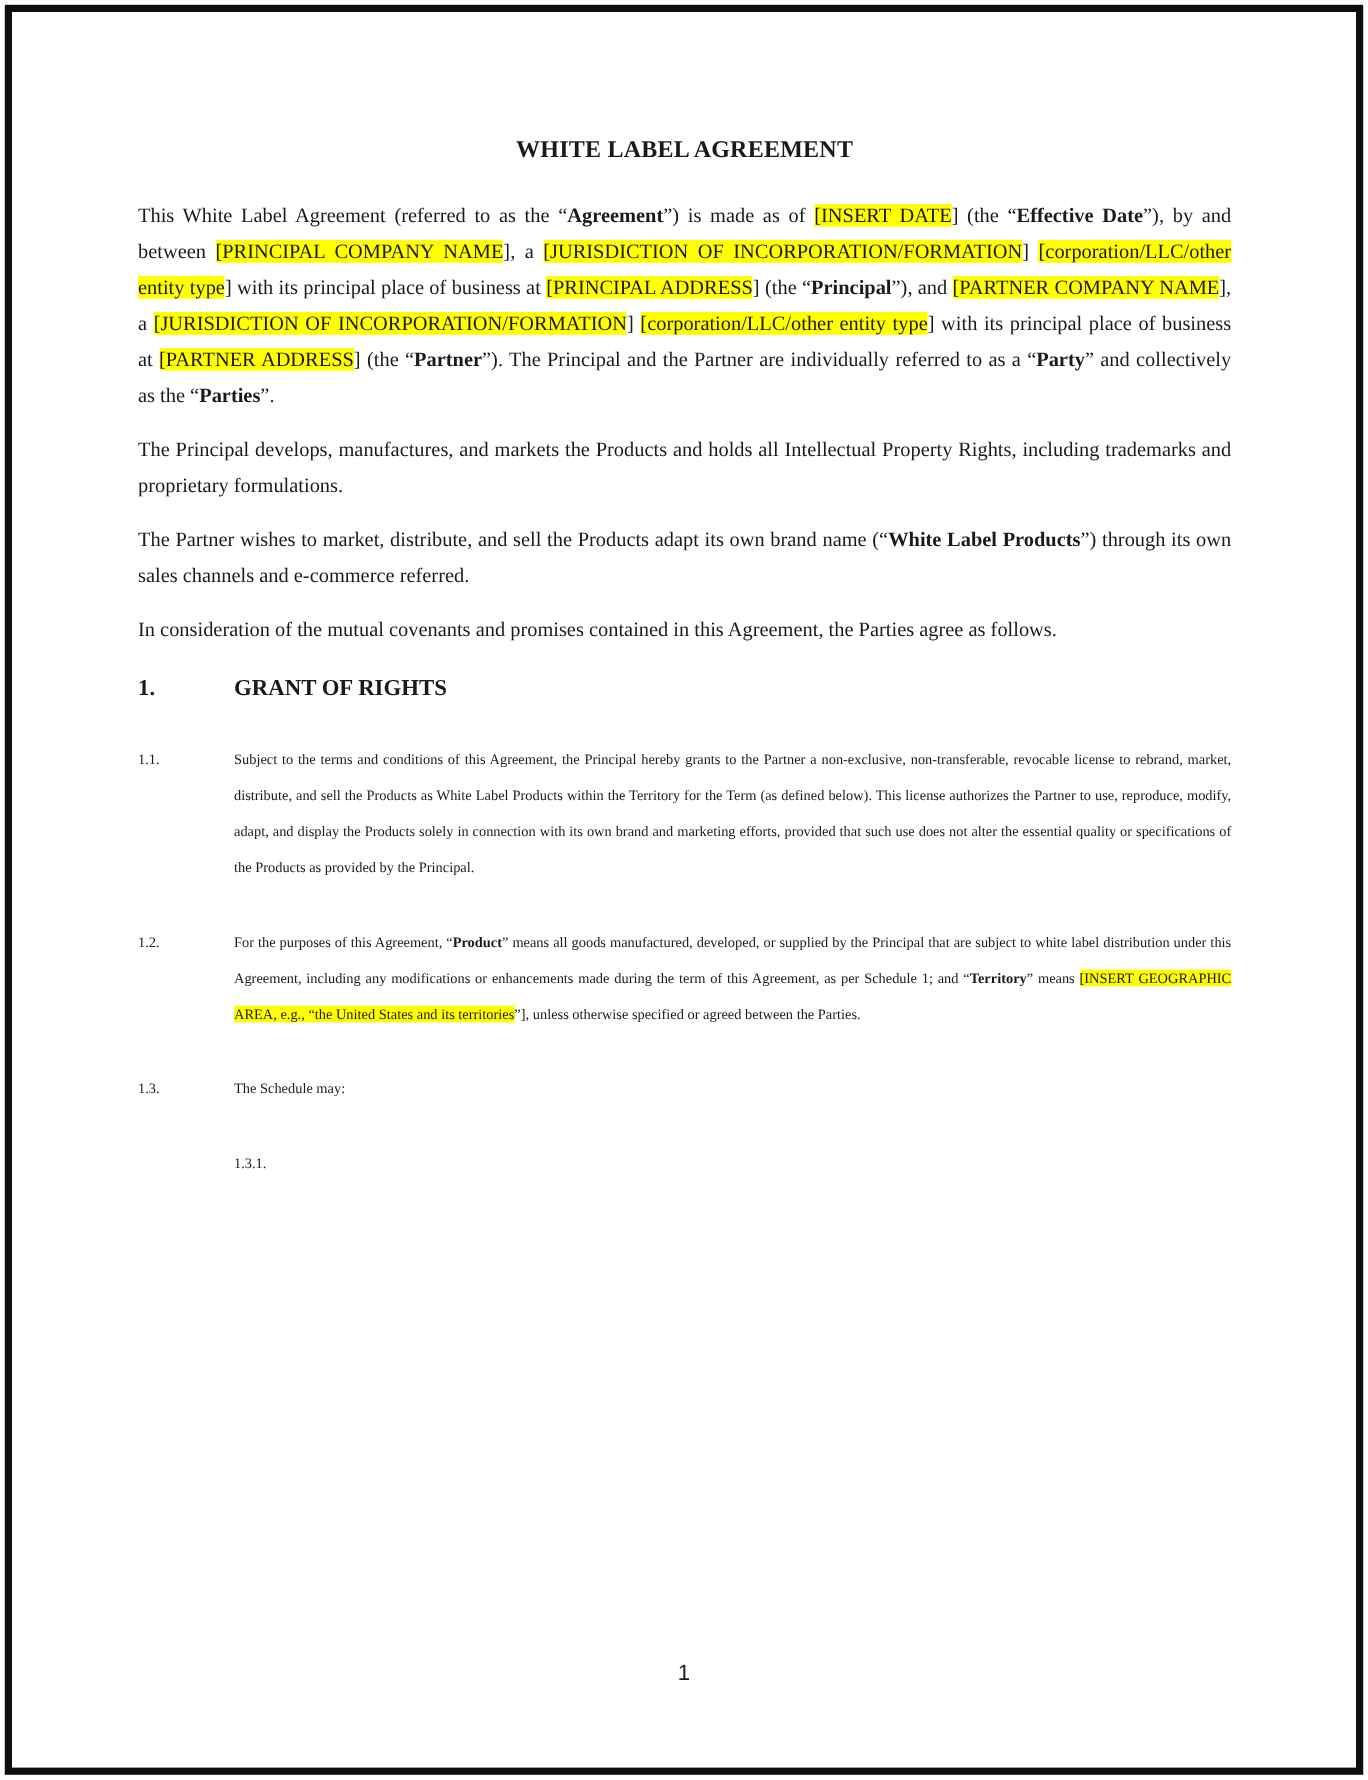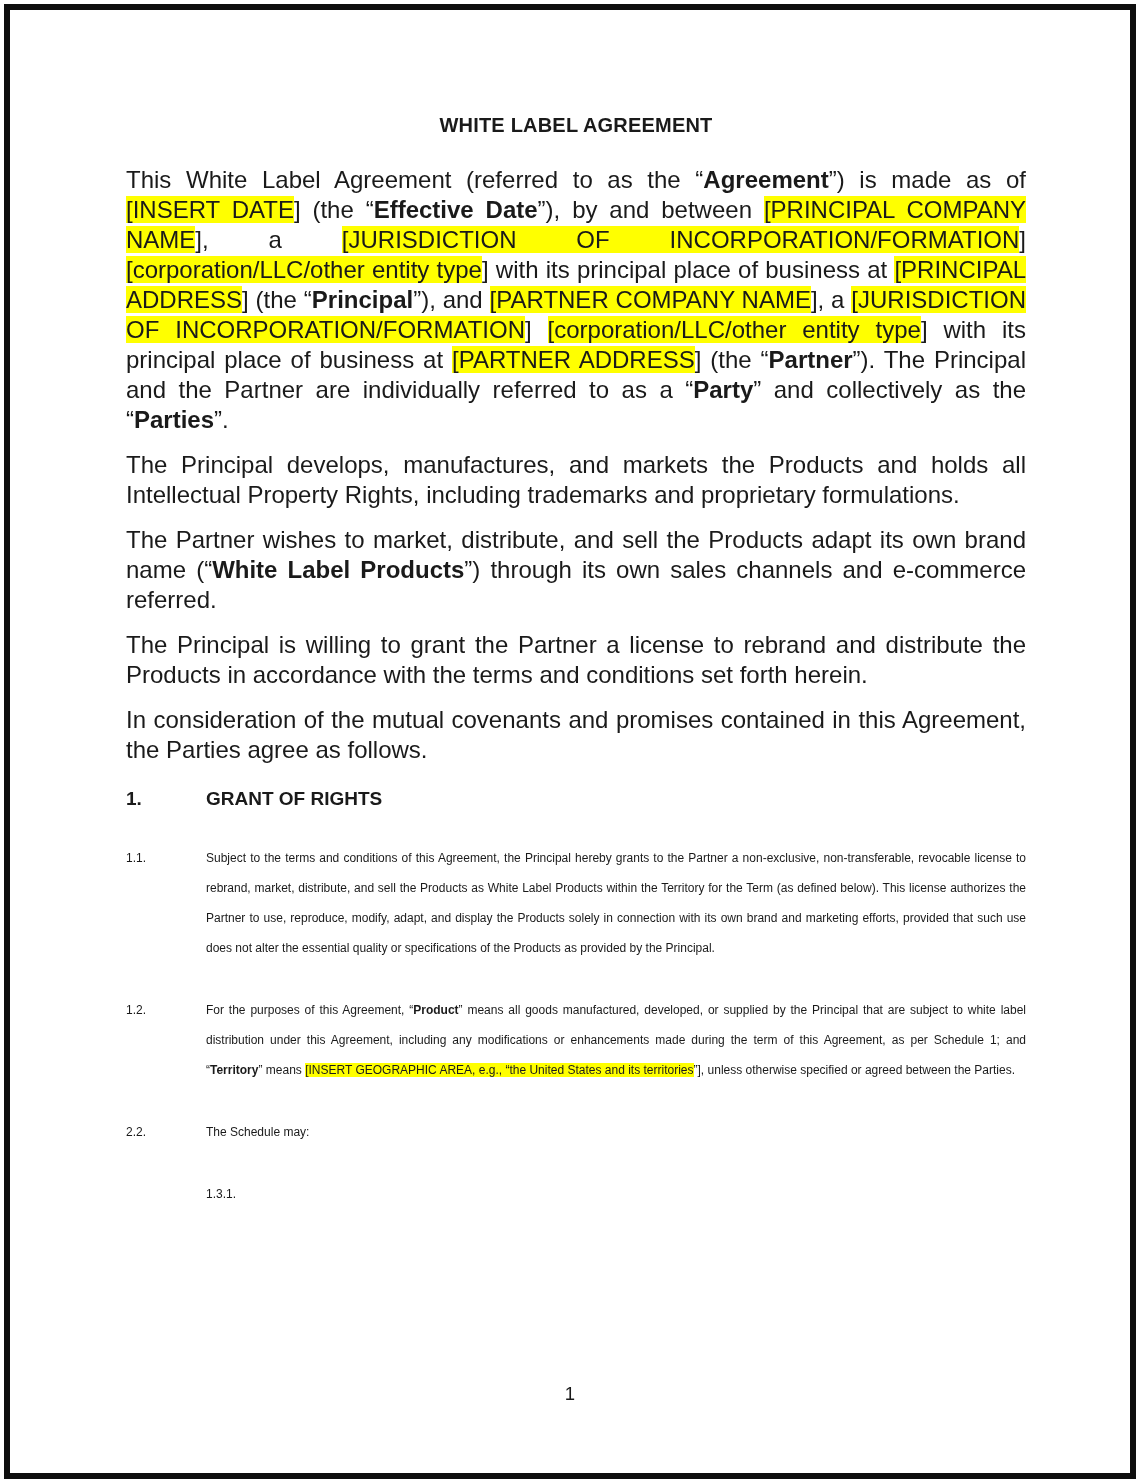--- a/index.html
+++ b/index.html
@@ -12,32 +12,32 @@
     overflow: hidden;
   }
   .frame {
     position: absolute;
     left: 4px; top: 4px; right: 4px; bottom: 4px;
     border: 6px solid #0e0e0e;
     pointer-events: none;
   }
   .doc {
     position: absolute;
-    left: 126px; right: 114px; top: 0;
+    left: 115px; right: 114px; top: 0; font-family: Liberation Serif, serif;
   }
   .title {
     text-align: center;
     font-weight: bold;
     font-size: 20px;
     line-height: 26px;
     margin: 112px 0 27px 0;
     letter-spacing: 0.2px;
   }
   p.para {
-    font-size: 24px;
+    font-size: 17px;
     line-height: 30px;
     text-align: justify;
     margin: 0 0 15px 0;
   }
   .heading {
     display: flex;
     font-weight: bold;
     font-size: 19px;
     line-height: 30px;
     margin: 19px 0 29px 0;
@@ -72,41 +72,40 @@
 <div class="doc">
 
   <div class="title">WHITE LABEL AGREEMENT</div>
 
   <p class="para"><span>This White Label Agreement (referred to as the “</span><span class="b">Agreement</span><span>”) is made as of </span><span class="h">[INSERT DATE</span><span>] (the “</span><span class="b">Effective Date</span><span>”), by and between </span><span class="h">[PRINCIPAL COMPANY NAME</span><span>], a </span><span class="h">[JURISDICTION OF INCORPORATION/FORMATION</span><span>] </span><span class="h">[corporation/LLC/other entity type</span><span>] with its principal place of business at </span><span class="h">[PRINCIPAL ADDRESS</span><span>] (the “</span><span class="b">Principal</span><span>”), and </span><span class="h">[PARTNER COMPANY NAME</span><span>], a </span><span class="h">[JURISDICTION OF INCORPORATION/FORMATION</span><span>] </span><span class="h">[corporation/LLC/other entity type</span><span>] with its principal place of business at </span><span class="h">[PARTNER ADDRESS</span><span>] (the “</span><span class="b">Partner</span><span>”). The Principal and the Partner are individually referred to as a “</span><span class="b">Party</span><span>” and collectively as the “</span><span class="b">Parties</span><span>”.</span></p>
 
   <p class="para">The Principal develops, manufactures, and markets the Products and holds all Intellectual Property Rights, including trademarks and proprietary formulations.</p>
 
   <p class="para"><span>The Partner wishes to market, distribute, and sell the Products adapt its own brand name (“</span><span class="b">White Label Products</span><span>”) through its own sales channels and e-commerce referred.</span></p>
 
-  <p class="para">The Principal is willing to grant the Partner a license to rebrand and distribute the Products in accordance with the terms and conditions set forth herein.</p>
 
   <p class="para">In consideration of the mutual covenants and promises contained in this Agreement, the Parties agree as follows.</p>
 
   <div class="heading">
     <span class="num">1.</span>
     <span class="body">GRANT OF RIGHTS</span>
   </div>
 
   <div class="clause">
     <span class="num">1.1.</span>
     <span class="body">Subject to the terms and conditions of this Agreement, the Principal hereby grants to the Partner a non-exclusive, non-transferable, revocable license to rebrand, market, distribute, and sell the Products as White Label Products within the Territory for the Term (as defined below). This license authorizes the Partner to use, reproduce, modify, adapt, and display the Products solely in connection with its own brand and marketing efforts, provided that such use does not alter the essential quality or specifications of the Products as provided by the Principal.</span>
   </div>
 
   <div class="clause">
     <span class="num">1.2.</span>
     <span class="body"><span>For the purposes of this Agreement, “</span><span class="b">Product</span><span>” means all goods manufactured, developed, or supplied by the Principal that are subject to white label distribution under this Agreement, including any modifications or enhancements made during the term of this Agreement, as per Schedule 1; and “</span><span class="b">Territory</span><span>” means </span><span class="h">[INSERT GEOGRAPHIC AREA, e.g., “the United States and its territories</span><span>”], unless otherwise specified or agreed between the Parties.</span></span>
   </div>
 
   <div class="clause">
-    <span class="num">2.2.</span>
+    <span class="num">1.3.</span>
     <span class="body">The Schedule may:</span>
   </div>
 
   <div class="clause sub">
     <span class="num">1.3.1.</span>
   </div>
 
 </div>
 
 <div class="pagenum">1</div>

